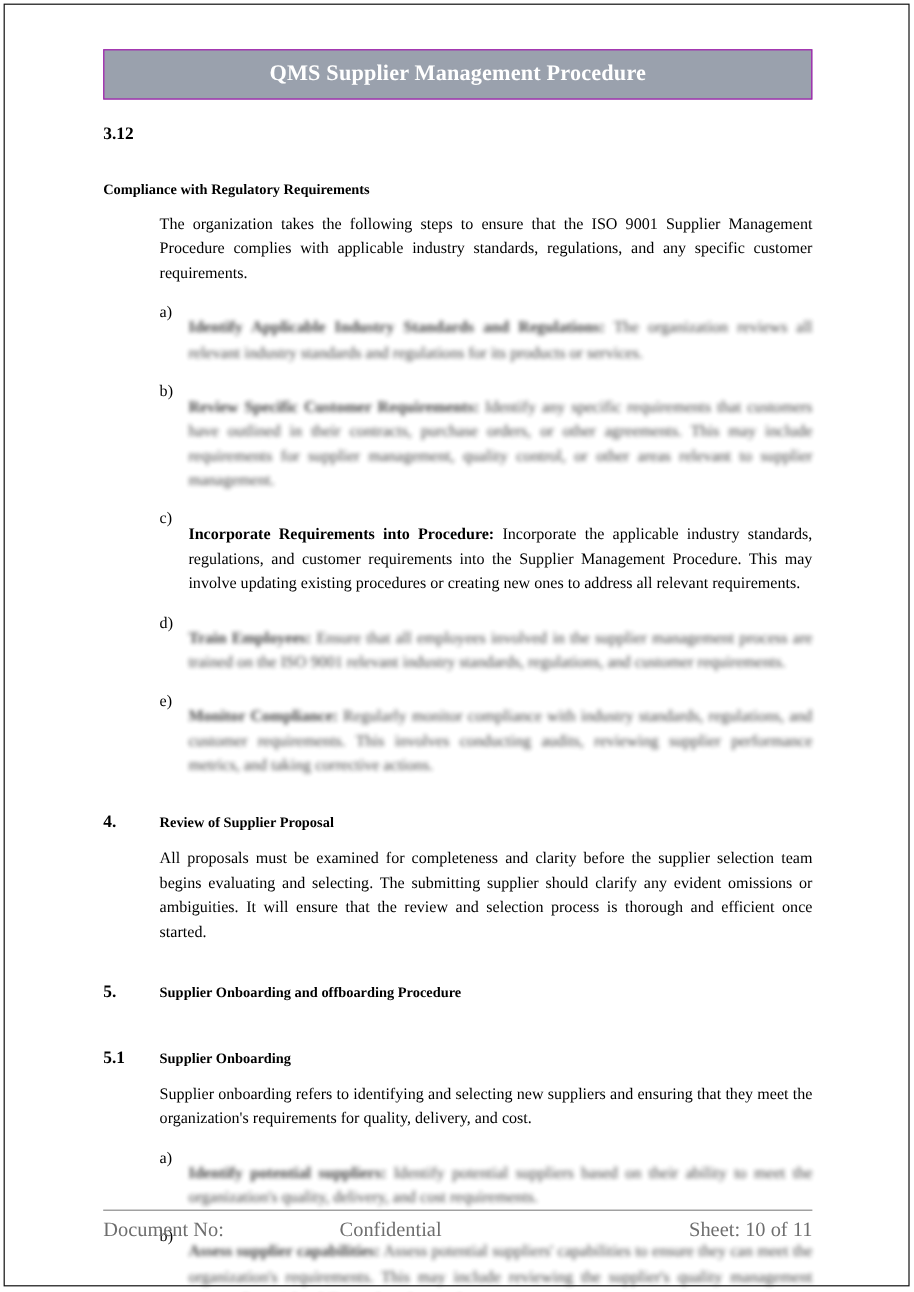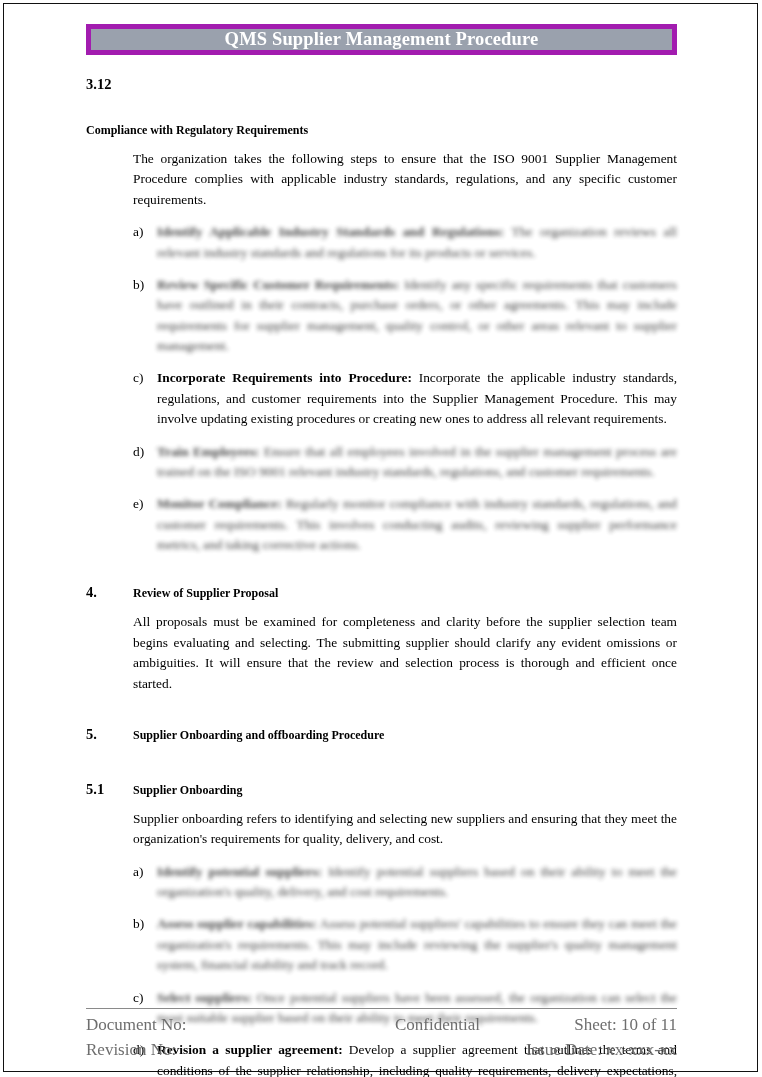--- a/index.html
+++ b/index.html
@@ -33,24 +33,24 @@
   }
   #content {
     position: absolute;
     left: 86px;
     top: 0;
     width: 591px;
   }
 
   
   .doc-header {
-    margin-top: 24px;
-    height: 31px;
+    margin-top: 41px;
+    height: 42px;
     background: #9aa1ad;
-    border: 5px solid #a21caf;
+    border: 1px solid #a21caf;
     box-sizing: border-box;
     display: flex;
     align-items: center;
     justify-content: center;
   }
   .doc-header-title {
     color: #ffffff;
     font-size: 18.5px;
     font-weight: bold;
     letter-spacing: 0.15px;
@@ -101,20 +101,21 @@
   }
   .letter-item:first-child { margin-top: 0; }
   .letter-marker {
     flex: 0 0 24px;
     width: 24px;
   }
   .letter-text {
     flex: 1 1 auto;
     text-align: justify;
     text-justify: inter-word;
+    margin-top: 13px;
   }
   .lead { font-weight: bold; }
 
   
   .blurred .letter-text {
     filter: blur(1.9px);
     color: #2b2b2b;
     opacity: 0.88;
   }
 
@@ -131,21 +132,21 @@
   }
   .footer-row {
     display: flex;
     align-items: baseline;
     font-size: 17px;
     color: #6e6e6e;
     line-height: 1.45;
   }
   .footer-row.first { margin-top: 4px; }
   .f-left   { flex: 1 1 0; text-align: left; }
-  .f-center { flex: 1 1 0; text-align: right; }
+  .f-center { flex: 1 1 0; text-align: left; }
   .f-right  { flex: 1 1 0; text-align: right; }
 </style>
 </head>
 <body>
 
 <div id="page">
 
   <div id="page-border"></div>
 
   <div id="content">
@@ -224,20 +225,15 @@
 
   </div>
 
   <div id="footer">
     <div class="footer-rule"></div>
     <div class="footer-row first">
       <span class="f-left">Document No:</span>
       <span class="f-center">Confidential</span>
       <span class="f-right">Sheet: 10 of 11</span>
     </div>
-    <div class="footer-row">
-      <span class="f-left">Revision No:</span>
-      <span class="f-center"></span>
-      <span class="f-right">Issue Date: xx-xxx-xx</span>
-    </div>
   </div>
 
 </div>
 
 </body></html>

